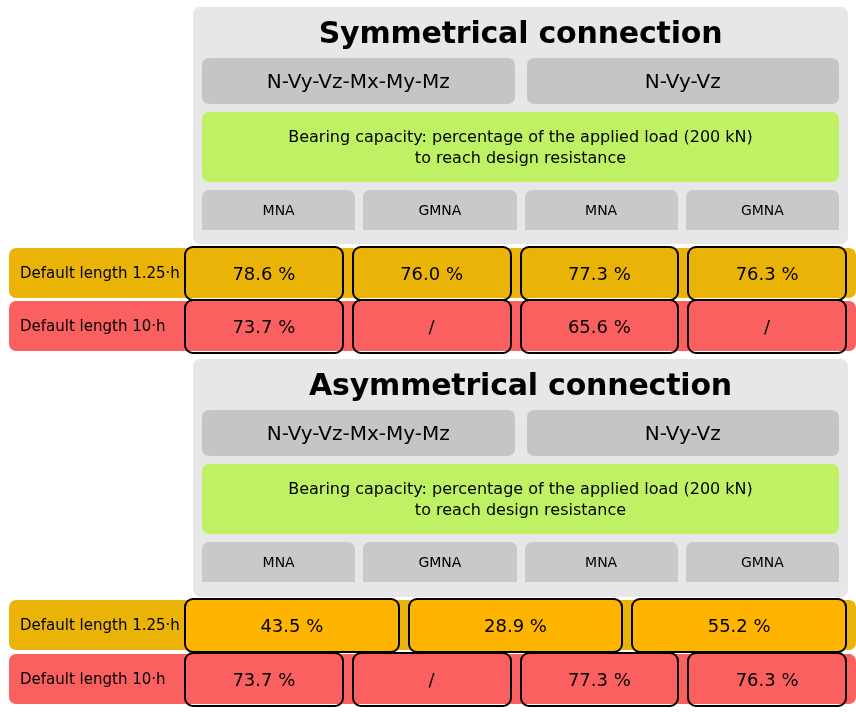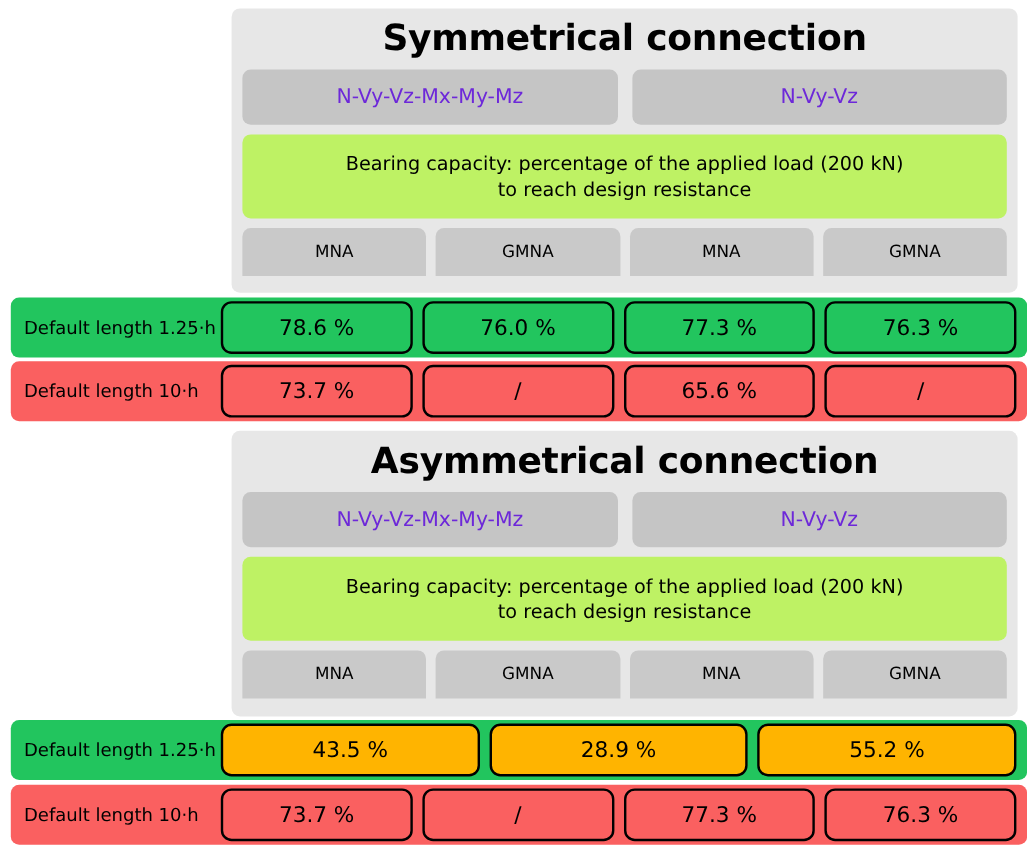--- a/index.html
+++ b/index.html
@@ -40,22 +40,22 @@
   }
 
   
   .loadcase-row { display: flex; gap: 12px; margin-bottom: 8px; }
   .loadcase-box {
     flex: 1 1 0;
     background: #c5c5c5;
     border-radius: 7px;
     height: 46px;
     display: flex; align-items: center; justify-content: center;
-    font-size: 17px;
-    color: #6d28d9;
+    font-size: 20px;
+    color: #000000;
     white-space: nowrap;
   }
 
   
   .note-box {
     background: #bef264;
     border-radius: 7px;
     height: 70px;
     display: flex; align-items: center; justify-content: center;
     text-align: center;
@@ -83,21 +83,21 @@
   .band {
     position: absolute;
     left: 9px;
     width: 847px;
     height: 50px;
     border-radius: 7px;
     box-sizing: border-box;
     display: flex;
     align-items: center;
   }
-  .band.green { background: #22c55e; align-items: center; }
+  .band.green { background: #eab308; align-items: center; }
   .band.red   { background: #fa6060; justify-content: center; }
 
   .band-sym-green  { top: 248px; }
   .band-sym-red    { top: 301px; }
   .band-asym-green { top: 600px; }
   .band-asym-red   { top: 654px; }
 
   .band-label {
     width: 175px;
     flex: 0 0 175px;
@@ -105,21 +105,21 @@
     box-sizing: border-box;
     font-size: 15px;
     color: #000;
     white-space: nowrap;
   }
 
   .band-cells {
     flex: 1 1 auto;
     display: flex;
     gap: 8px;
-    height: 44px;
+    height: 55px;
     padding-right: 9px;
     box-sizing: border-box;
   }
   .cell {
     flex: 1 1 0;
     border: 2px solid #000;
     border-radius: 9px;
     display: flex; align-items: center; justify-content: center;
     font-size: 18px;
     color: #000;

